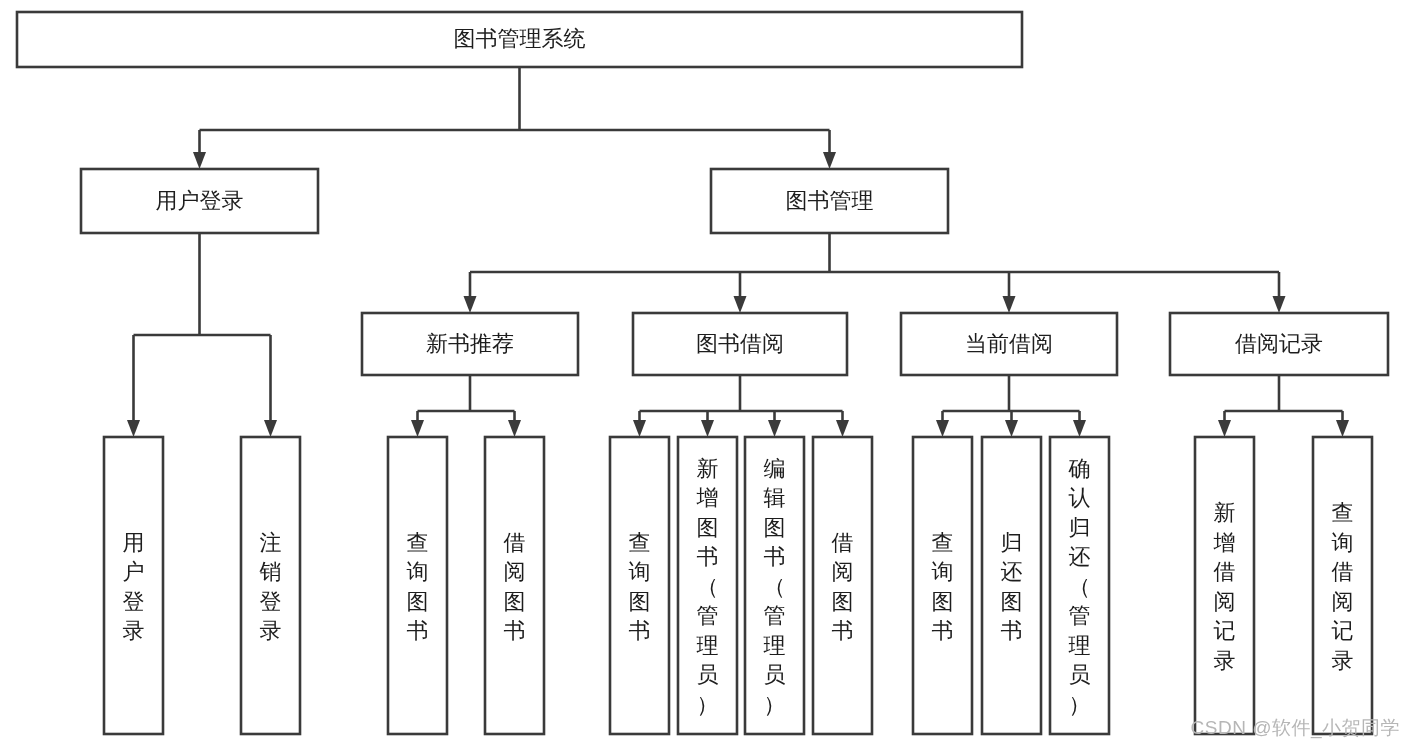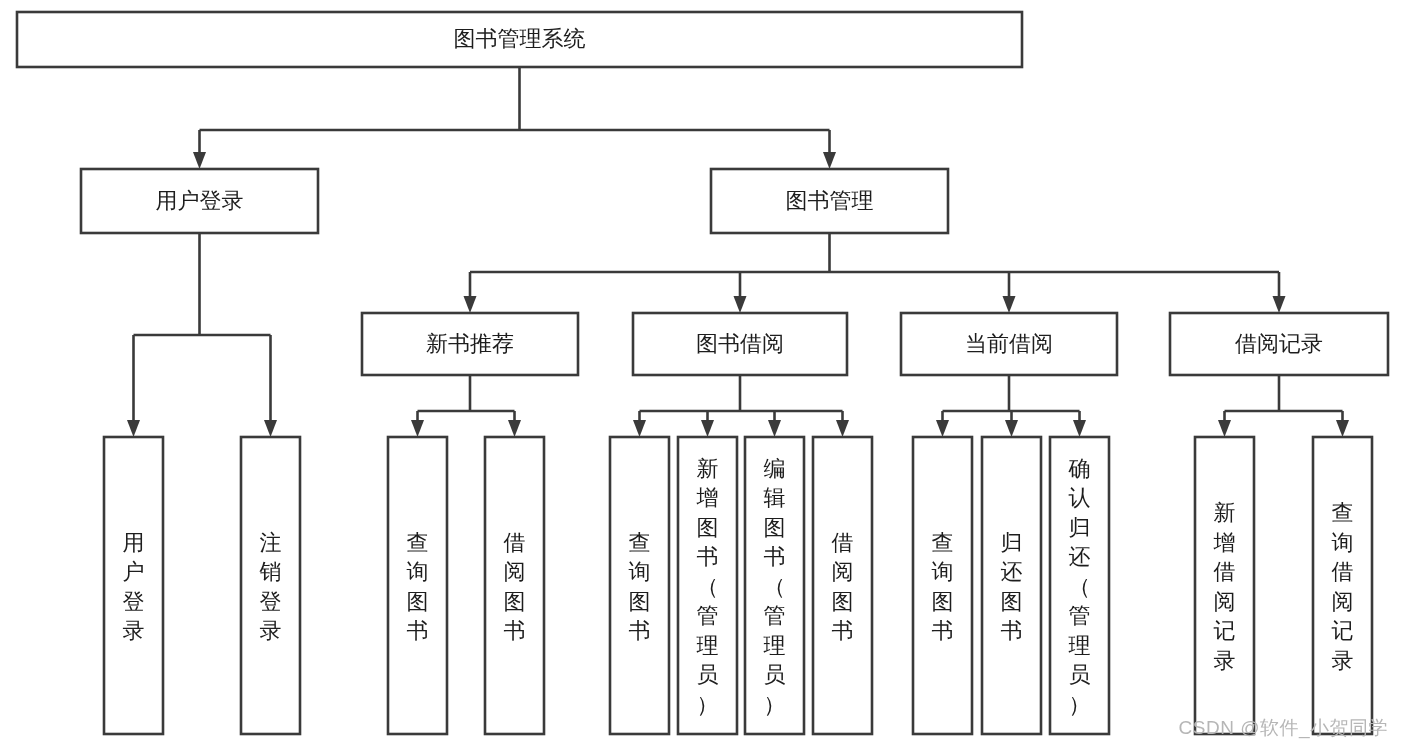--- a/index.html
+++ b/index.html
@@ -44,21 +44,21 @@
     dominant-baseline: middle;
   }
   .node-label-v {
     font-family: "Liberation Sans", "DejaVu Sans", sans-serif;
     font-size: 22px;
     fill: #1d1d1d;
     text-anchor: middle;
   }
   .watermark {
     position: absolute;
-    right: 17px;
+    right: 5px;
     bottom: 6px;
     font-family: "Liberation Sans", "DejaVu Sans", sans-serif;
     font-size: 19px;
     color: #b6b6b6;
     letter-spacing: 0.5px;
     white-space: nowrap;
     text-align: right;
   }
 </style>
 </head>

